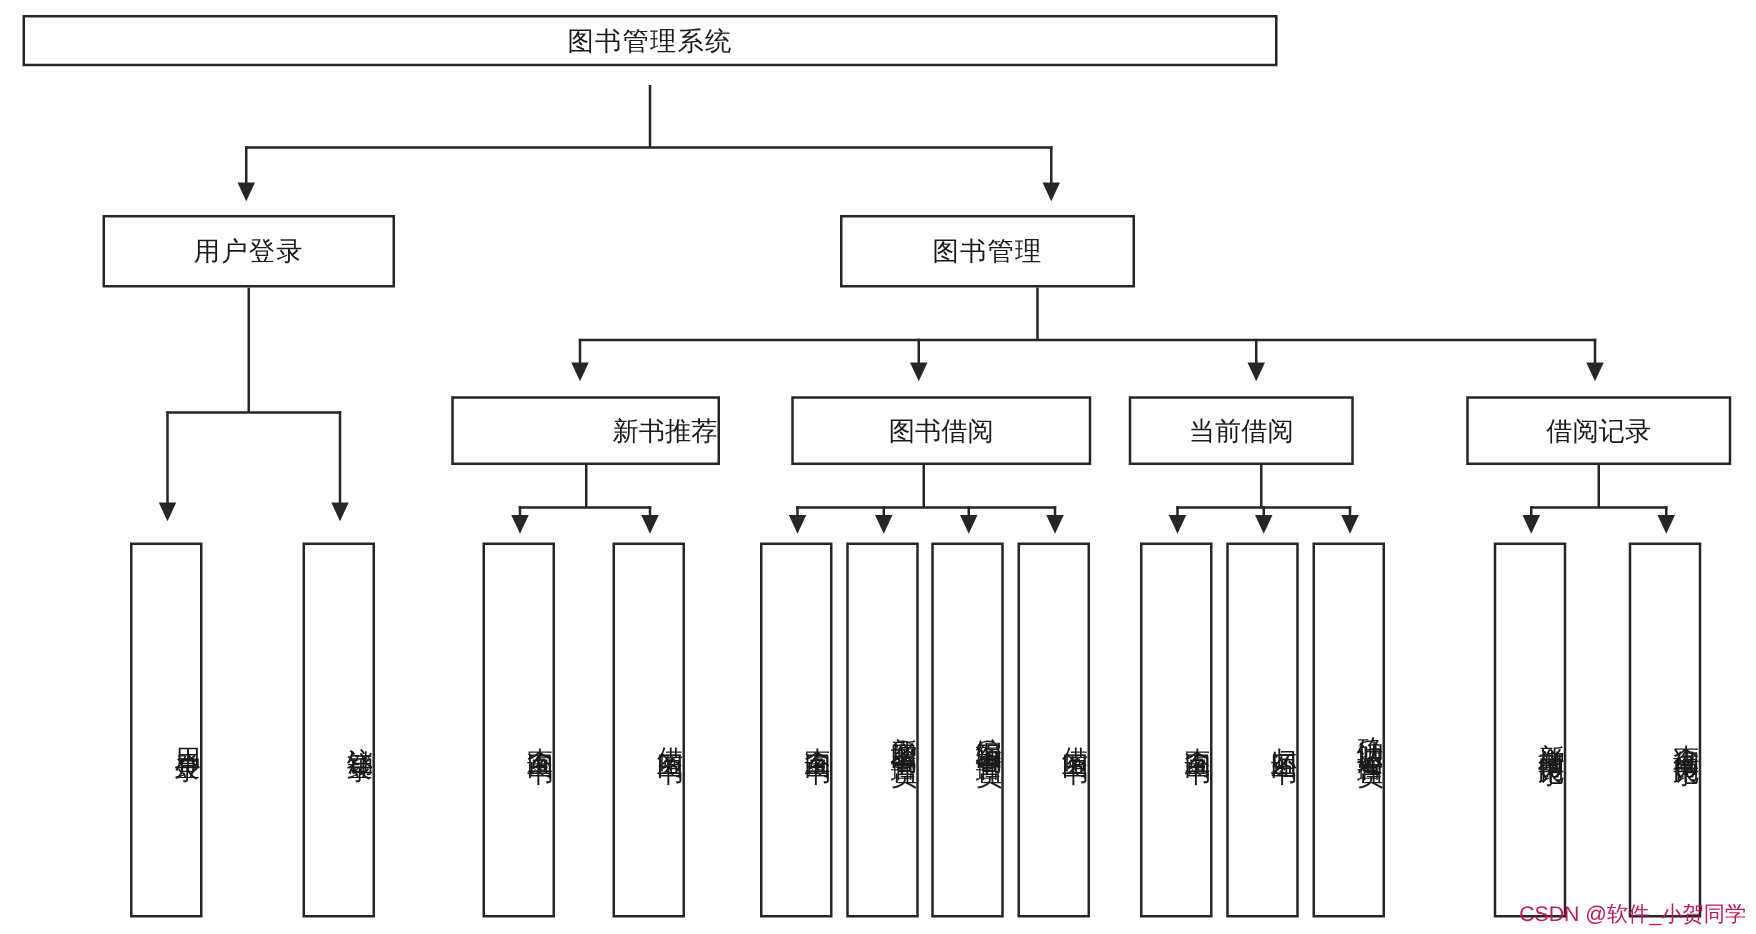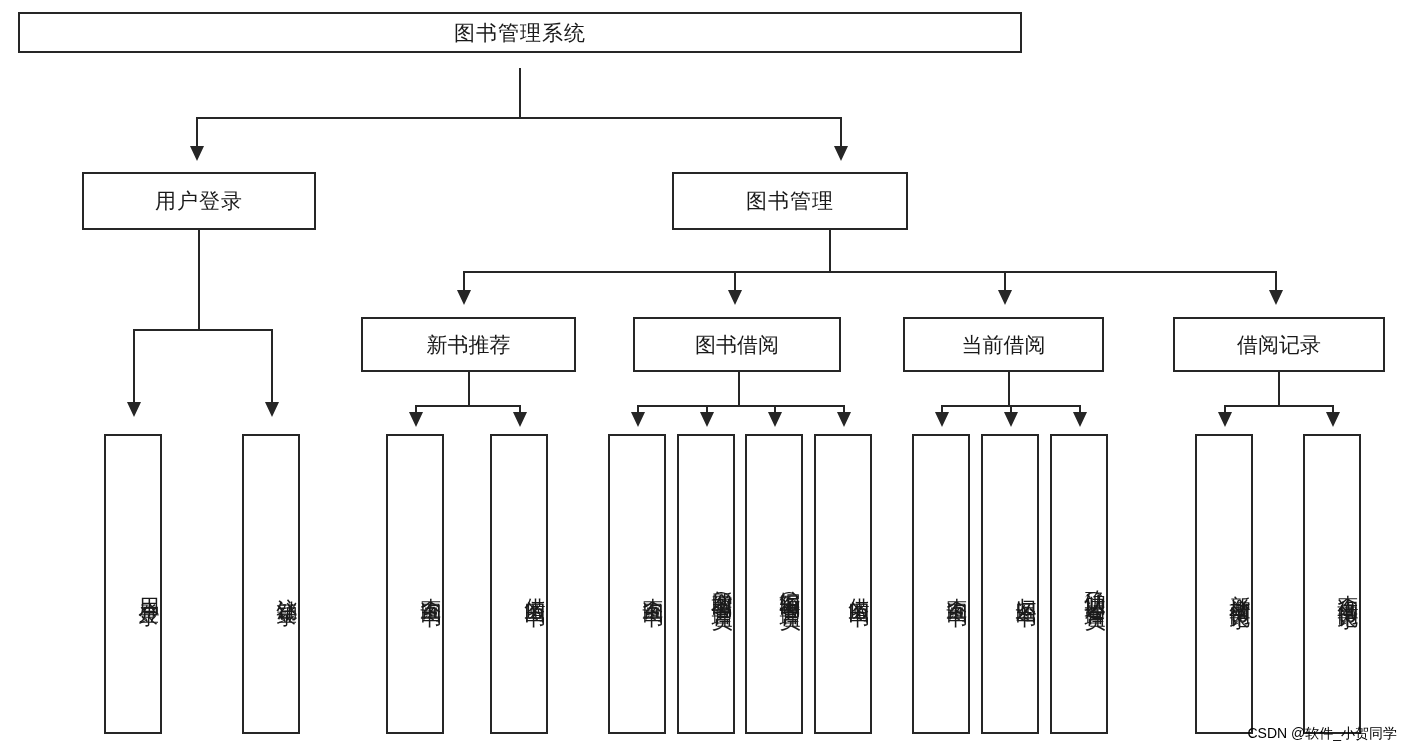--- a/index.html
+++ b/index.html
@@ -69,22 +69,22 @@
     height: 0;
     border-left: 7px solid transparent;
     border-right: 7px solid transparent;
     border-top: 15px solid #262626;
   }
   
   #watermark {
     position: absolute;
     right: 8px;
     bottom: 4px;
-    font-size: 14px;
-    color: #000000;
+    font-size: 17px;
+    color: #be185d;
     white-space: nowrap;
     pointer-events: none;
     font-family: "Liberation Sans", "DejaVu Sans", sans-serif;
   }
 </style>
 </head>
 <body>
 
 <div id="canvas">
 
@@ -121,27 +121,27 @@
   <div class="conn hline" style="left:463px; top:271px; width:814px;"></div>
   <div class="conn vline" style="left:463px; top:271px; height:22px;"></div>
   <div class="arrow" style="left:457px; top:290px;"></div>
   <div class="conn vline" style="left:734px; top:271px; height:22px;"></div>
   <div class="arrow" style="left:728px; top:290px;"></div>
   <div class="conn vline" style="left:1004px; top:271px; height:22px;"></div>
   <div class="arrow" style="left:998px; top:290px;"></div>
   <div class="conn vline" style="left:1275px; top:271px; height:22px;"></div>
   <div class="arrow" style="left:1269px; top:290px;"></div>
 
-  <div class="node level3" style="left:361px; top:317px; width:215px; height:55px;">
+  <div class="node level3" style="left:361px; top:317px; width:215px; height:55px;justify-content:flex-end;">
     <span class="node-label">新书推荐</span>
   </div>
-  <div class="node level3" style="left:633px; top:317px; width:208px; height:55px;">
+  <div class="node level3" style="left:633px; top:317px; width:240px; height:55px;">
     <span class="node-label">图书借阅</span>
   </div>
-  <div class="node level3" style="left:903px; top:317px; width:201px; height:55px;">
+  <div class="node level3" style="left:903px; top:317px; width:180px; height:55px;">
     <span class="node-label">当前借阅</span>
   </div>
   <div class="node level3" style="left:1173px; top:317px; width:212px; height:55px;">
     <span class="node-label">借阅记录</span>
   </div>
 
   <div class="conn vline" style="left:468px; top:372px; height:34px;"></div>
   <div class="conn hline" style="left:415px; top:405px; width:106px;"></div>
   <div class="conn vline" style="left:415px; top:405px; height:10px;"></div>
   <div class="arrow" style="left:409px; top:412px;"></div>

